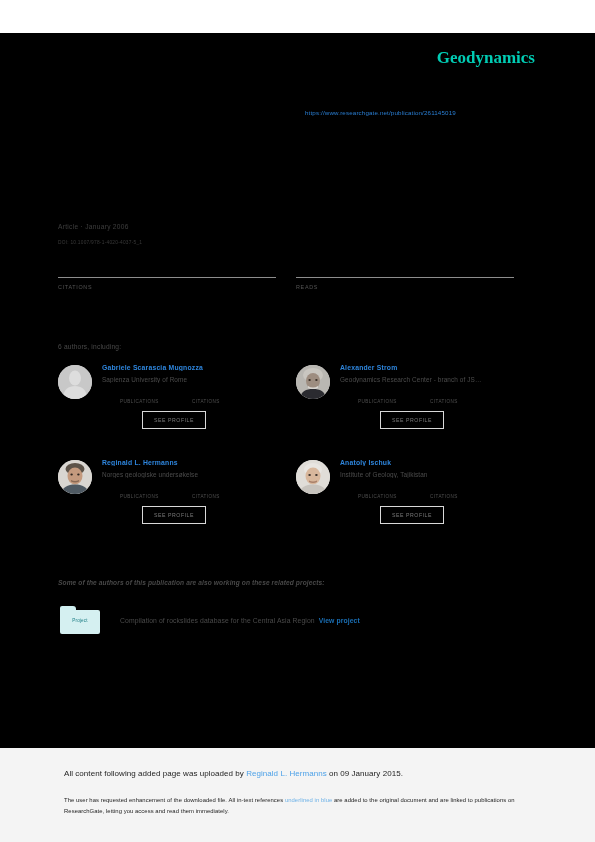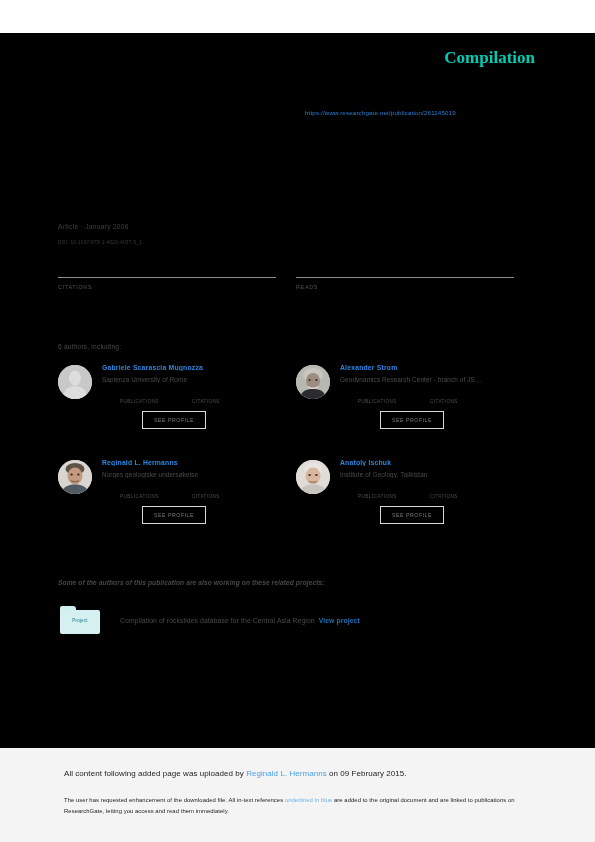--- a/index.html
+++ b/index.html
@@ -279,21 +279,21 @@
 </style>
 </head>
 <body>
 
 <div class="page">
 
   <div class="top-strip"></div>
 
   <div class="dark-body">
 
-    <div class="rg-logo">Compilation</div>
+    <div class="rg-logo">Geodynamics</div>
 
     <div class="pub-url">https://www.researchgate.net/publication/261145019</div>
 
     <div class="hidden-title"></div>
 
     <div class="article-line">Article · January 2006</div>
     <div class="doi-line">DOI: 10.1007/978-1-4020-4037-5_1</div>
 
     <div class="metric citations">
       <div class="metric-value"></div>
@@ -431,20 +431,20 @@
       </div>
       <div class="project-text">
         <span>Compilation of rockslides database for the Central Asia Region</span><span class="project-link">View project</span>
       </div>
     </div>
 
   </div>
 
   <div class="footer">
     <div class="footer-line1">
-      <span>All content following added page was uploaded by </span><span class="footer-link">Reginald L. Hermanns</span><span> on 09 February 2015.</span>
+      <span>All content following added page was uploaded by </span><span class="footer-link">Reginald L. Hermanns</span><span> on 09 January 2015.</span>
     </div>
     <div class="footer-note">
       <span>The user has requested enhancement of the downloaded file. All in-text references </span><span class="inline-blue">underlined in blue</span><span> are added to the original document and are linked to publications on ResearchGate, letting you access and read them immediately.</span>
     </div>
   </div>
 
 </div>
 
 </body></html>

